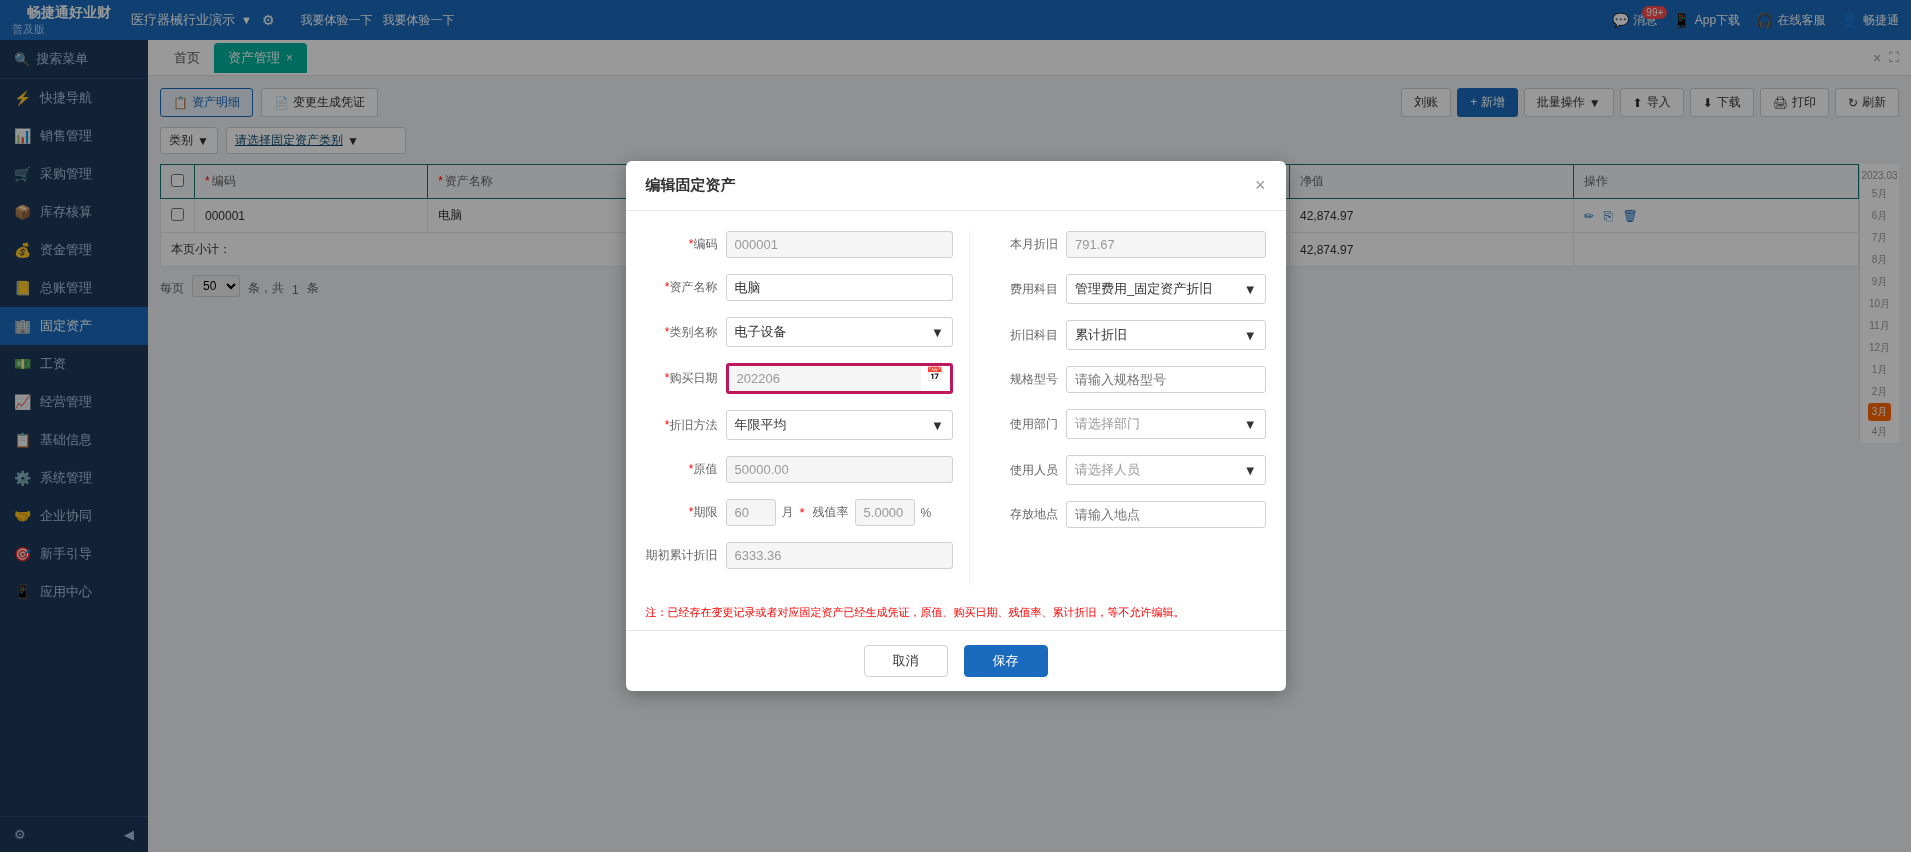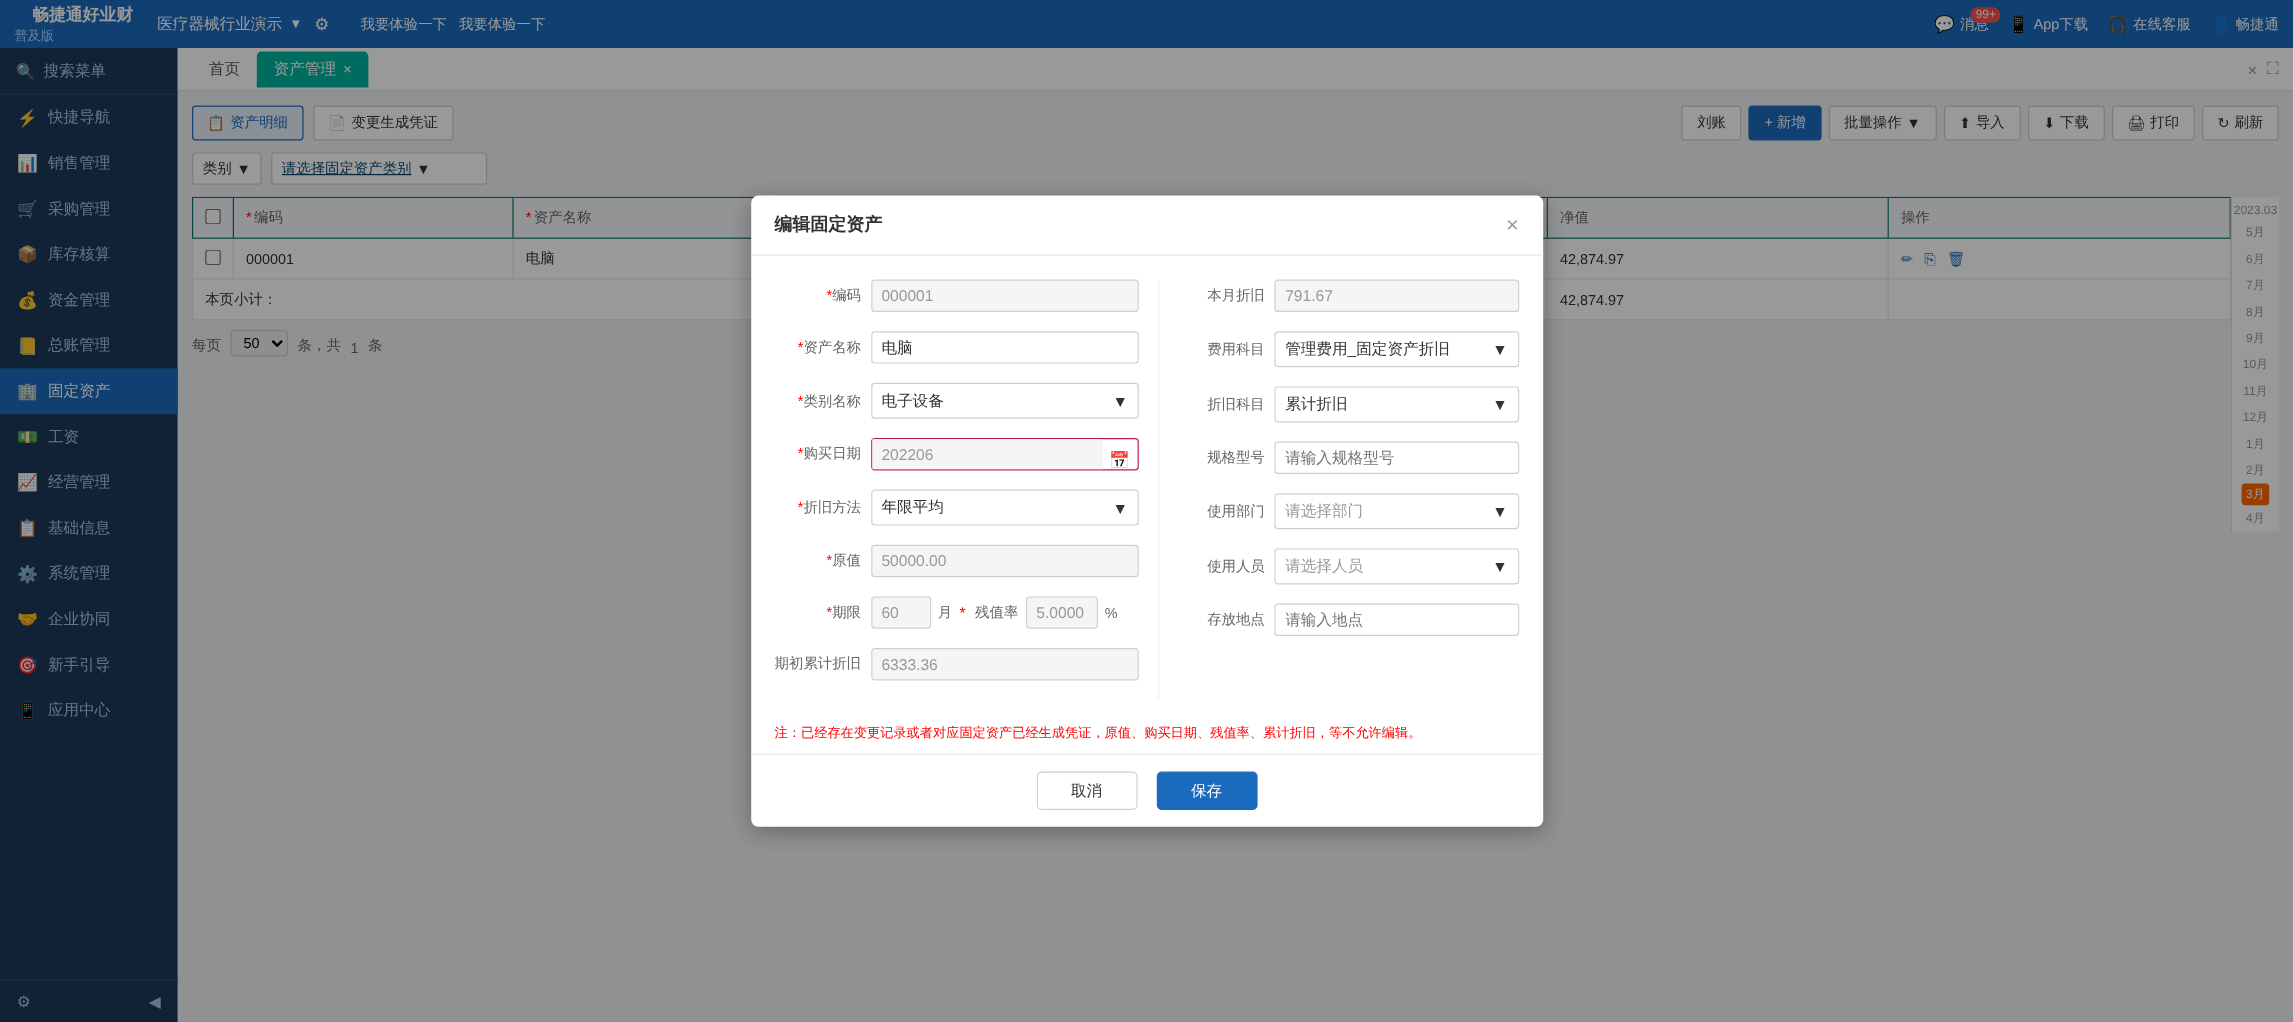--- a/index.html
+++ b/index.html
@@ -73,21 +73,21 @@
     .modal-close { color: #999; font-size: 18px; cursor: pointer; }
     .modal-body { padding: 20px; display: grid; grid-template-columns: 1fr 1fr; gap: 0; }
     .modal-left { padding-right: 16px; border-right: 1px solid #f0f0f0; }
     .modal-right { padding-left: 16px; }
     .form-row { display: flex; align-items: center; margin-bottom: 16px; }
     .form-label { font-size: 12px; color: #666; width: 80px; flex-shrink: 0; text-align: right; padding-right: 8px; }
     .form-label .star { color: #f00; }
     .form-input { flex: 1; padding: 5px 8px; border: 1px solid #d0d0d0; border-radius: 3px; font-size: 13px; color: #333; outline: none; }
     .form-input.readonly { background: #f5f5f5; color: #999; }
     .form-select { flex: 1; padding: 5px 8px; border: 1px solid #d0d0d0; border-radius: 3px; font-size: 13px; color: #333; display: flex; align-items: center; justify-content: space-between; cursor: pointer; }
-    .form-input-with-icon { flex: 1; display: flex; align-items: flex-end; border: 1px solid #be185d; border-radius: 3px; }
+    .form-input-with-icon { flex: 1; display: flex; align-items: flex-start; border: 3px solid #be185d; border-radius: 3px; }
     .form-input-with-icon input { flex: 1; border: none; padding: 5px 8px; font-size: 13px; outline: none; background: transparent; }
     .form-input-with-icon .icon { padding: 0 6px; color: #999; }
     .period-row { display: flex; align-items: center; gap: 6px; }
     .period-row input { width: 60px; padding: 5px 8px; border: 1px solid #d0d0d0; border-radius: 3px; font-size: 13px; }
     .period-unit { font-size: 12px; color: #666; }
     .rate-input { width: 70px; padding: 5px 8px; border: 1px solid #d0d0d0; border-radius: 3px; font-size: 13px; }
     .modal-note { padding: 0 20px 10px; font-size: 11px; color: #f00; }
     .modal-footer { display: flex; align-items: center; justify-content: center; padding: 14px 20px; border-top: 1px solid #e8e8e8; gap: 16px; }
     .modal-btn { padding: 6px 28px; border-radius: 4px; font-size: 13px; cursor: pointer; border: 1px solid #d0d0d0; }
     .modal-btn.cancel { background: #fff; color: #333; }

